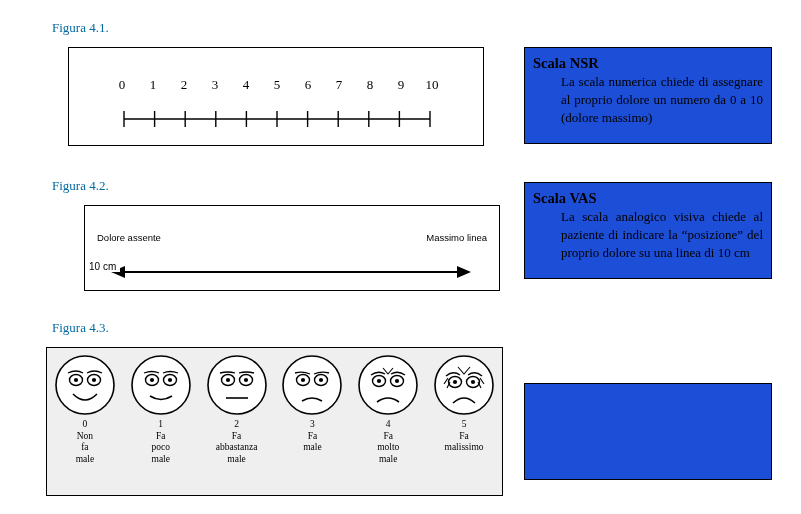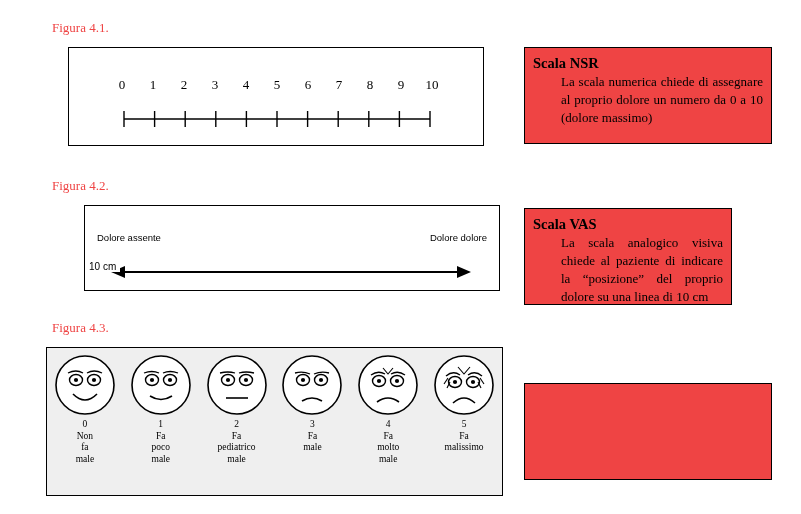--- a/index.html
+++ b/index.html
@@ -12,21 +12,21 @@
     height: 514px;
     position: relative;
     font-family: "Liberation Serif", serif;
     color: #000;
     overflow: hidden;
   }
   .fig-label {
     position: absolute;
     font-family: "Liberation Serif", serif;
     font-size: 13px;
-    color: #ef4444;
+    color: #0369a1;
   }
   
   #fig1-label { left: 52px; top: 20px; }
   #fig1-box {
     position: absolute;
     left: 68px; top: 47px;
     width: 414px; height: 97px;
     border: 1.5px solid #000;
     background: #fff;
   }
@@ -108,42 +108,42 @@
     margin-top: 3px;
     text-align: center;
     font-family: "Liberation Serif", serif;
     font-size: 9.5px;
     line-height: 11.5px;
   }
   
   .desc-box {
     position: absolute;
     border: 1.5px solid #000;
-    background: #ef4444;
+    background: #1d4ed8;
     box-sizing: border-box;
     padding: 6px 8px 6px 8px;
   }
   .desc-title {
     font-family: "Liberation Serif", serif;
     font-weight: bold;
     font-size: 14.5px;
     line-height: 18px;
     margin-bottom: 1px;
   }
   .desc-body {
     font-family: "Liberation Serif", serif;
     font-size: 13px;
     line-height: 18px;
     text-align: justify;
     text-justify: inter-word;
     hyphens: manual;
     margin-left: 28px;
   }
   #desc1 { left: 524px; top: 47px;  width: 248px; height: 97px; }
-  #desc2 { left: 524px; top: 208px; width: 208px; height: 97px; }
+  #desc2 { left: 524px; top: 182px; width: 248px; height: 97px; }
   #desc3 { left: 524px; top: 383px; width: 248px; height: 97px; }
 </style>
 </head>
 <body>
 
 <div class="fig-label" id="fig1-label">Figura 4.1.</div>
 
 <div id="fig1-box">
   <div class="nsr-numbers">
     <span>0</span>
@@ -178,21 +178,21 @@
 
 <div class="desc-box" id="desc1">
   <div class="desc-title">Scala NSR</div>
   <div class="desc-body">La scala numerica chiede di assegnare al proprio dolore un numero da 0 a 10 (dolore massimo)</div>
 </div>
 
 <div class="fig-label" id="fig2-label">Figura 4.2.</div>
 
 <div id="fig2-box">
   <div id="vas-left">Dolore assente</div>
-  <div id="vas-right">Dolore dolore</div>
+  <div id="vas-right">Massimo linea</div>
   <svg id="vas-arrow" viewBox="0 0 360 22" width="360" height="22">
     <line x1="10" y1="11" x2="350" y2="11" stroke="#000" stroke-width="2.2"></line>
     <polygon points="0,11 14,5 14,17" fill="#000"></polygon>
     <polygon points="360,11 346,5 346,17" fill="#000"></polygon>
   </svg>
   <div id="vas-len">
     <span>10 cm</span>
   </div>
 </div>
 
@@ -251,21 +251,21 @@
         <ellipse cx="40" cy="26" rx="6.5" ry="5.5" fill="#fff" stroke="#000" stroke-width="1.4"></ellipse>
         <circle cx="22" cy="26" r="2.1" fill="#000"></circle>
         <circle cx="40" cy="26" r="2.1" fill="#000"></circle>
         <path d="M14 19 Q22 17 29 19" fill="none" stroke="#000" stroke-width="1.3"></path>
         <path d="M33 19 Q40 17 48 19" fill="none" stroke="#000" stroke-width="1.3"></path>
         <line x1="20" y1="44" x2="42" y2="44" stroke="#000" stroke-width="1.6"></line>
       </svg>
       <div class="face-caption">
         <div>2</div>
         <div>Fa</div>
-        <div>pediatrico</div>
+        <div>abbastanza</div>
         <div>male</div>
       </div>
     </div>
 
     <div class="face-cell">
       <svg class="face-svg" width="62" height="62" viewBox="0 0 62 62">
         <circle cx="31" cy="31" r="29" fill="#fff" stroke="#000" stroke-width="1.6"></circle>
         <ellipse cx="22" cy="26" rx="6.5" ry="5.5" fill="#fff" stroke="#000" stroke-width="1.4"></ellipse>
         <ellipse cx="40" cy="26" rx="6.5" ry="5.5" fill="#fff" stroke="#000" stroke-width="1.4"></ellipse>
         <circle cx="22" cy="26" r="2.1" fill="#000"></circle>

